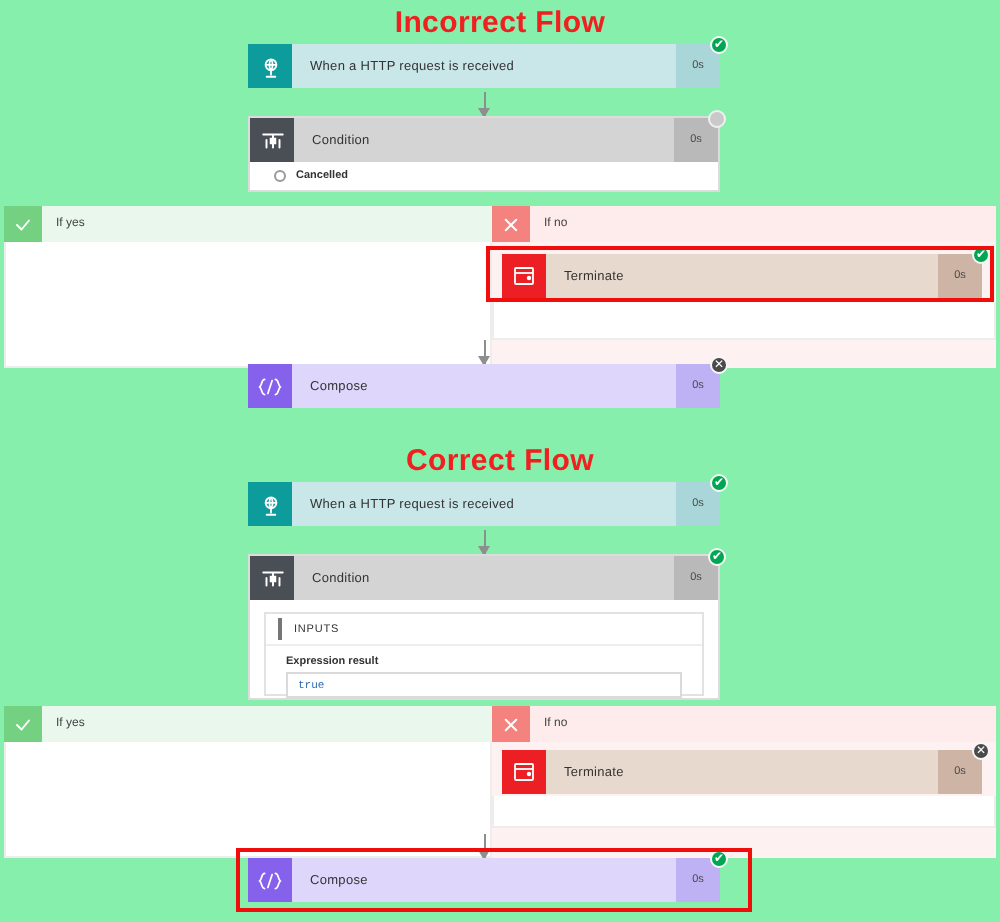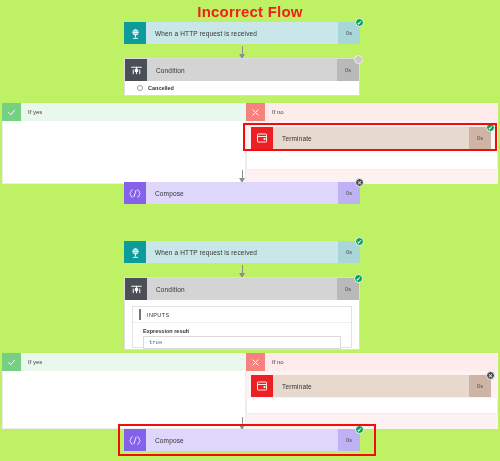--- a/index.html
+++ b/index.html
@@ -2,21 +2,21 @@
 <html><head>
 <meta charset="utf-8">
 <style>
   html, body {
     margin: 0; padding: 0;
     width: 500px; height: 461px;
     background: #f7f7f7;
     font-family: "Liberation Sans", sans-serif;
     overflow: hidden;
   }
-  .page { position: relative; width: 500px; height: 461px; background: #bef264; }
+  .page { position: relative; width: 500px; height: 461px; background: #86efac; }
 
   .section-title {
     text-align: center;
     color: #f02020;
     font-weight: bold;
     font-size: 15px;
     letter-spacing: .2px;
   }
 
   
@@ -232,20 +232,21 @@
         <path d="M8 2C5 2 5.5 7.5 3.5 9 5.5 10.5 5 16 8 16"></path>
         <path d="M18 2c3 0 2.5 5.5 4.5 7-2 1.5-1.5 7-4.5 7"></path>
         <path d="M15 3l-4 12"></path>
       </svg>
     </div>
     <div class="title">Compose</div>
     <div class="dur">0s</div>
     <div class="badge cancel">✕</div>
   </div>
 
+  <div class="section-title" style="position:absolute; left:0; top:222px; width:500px;">Correct Flow</div>
 
   <div class="card th-trigger" style="position:absolute; left:124px; top:241px; width:236px;">
     <div class="glyph">
       <svg width="13" height="13" viewBox="0 0 24 24" fill="none" stroke="#fff" stroke-width="1.7">
         <circle cx="12" cy="10" r="5"></circle>
           <path d="M7 10h10M12 5c2 2 2 8 0 10M12 5c-2 2-2 8 0 10"></path>
         <path d="M12 15v4M8 21h8" stroke-linecap="round"></path>
       </svg>
     </div>
     <div class="title">When a HTTP request is received</div>

